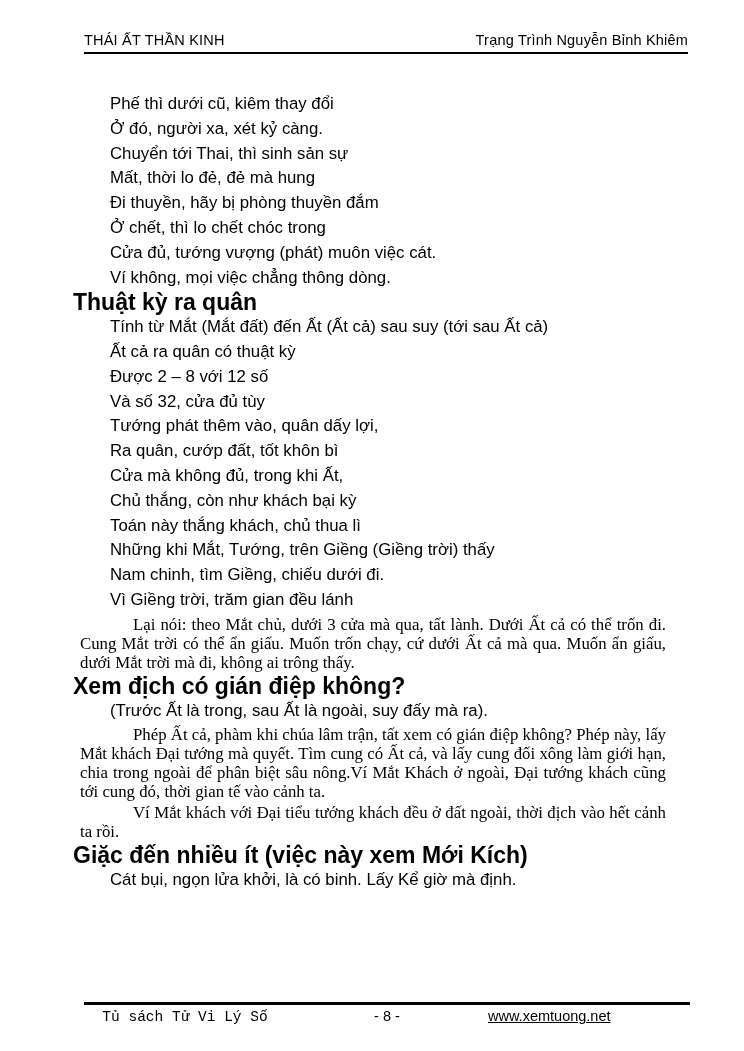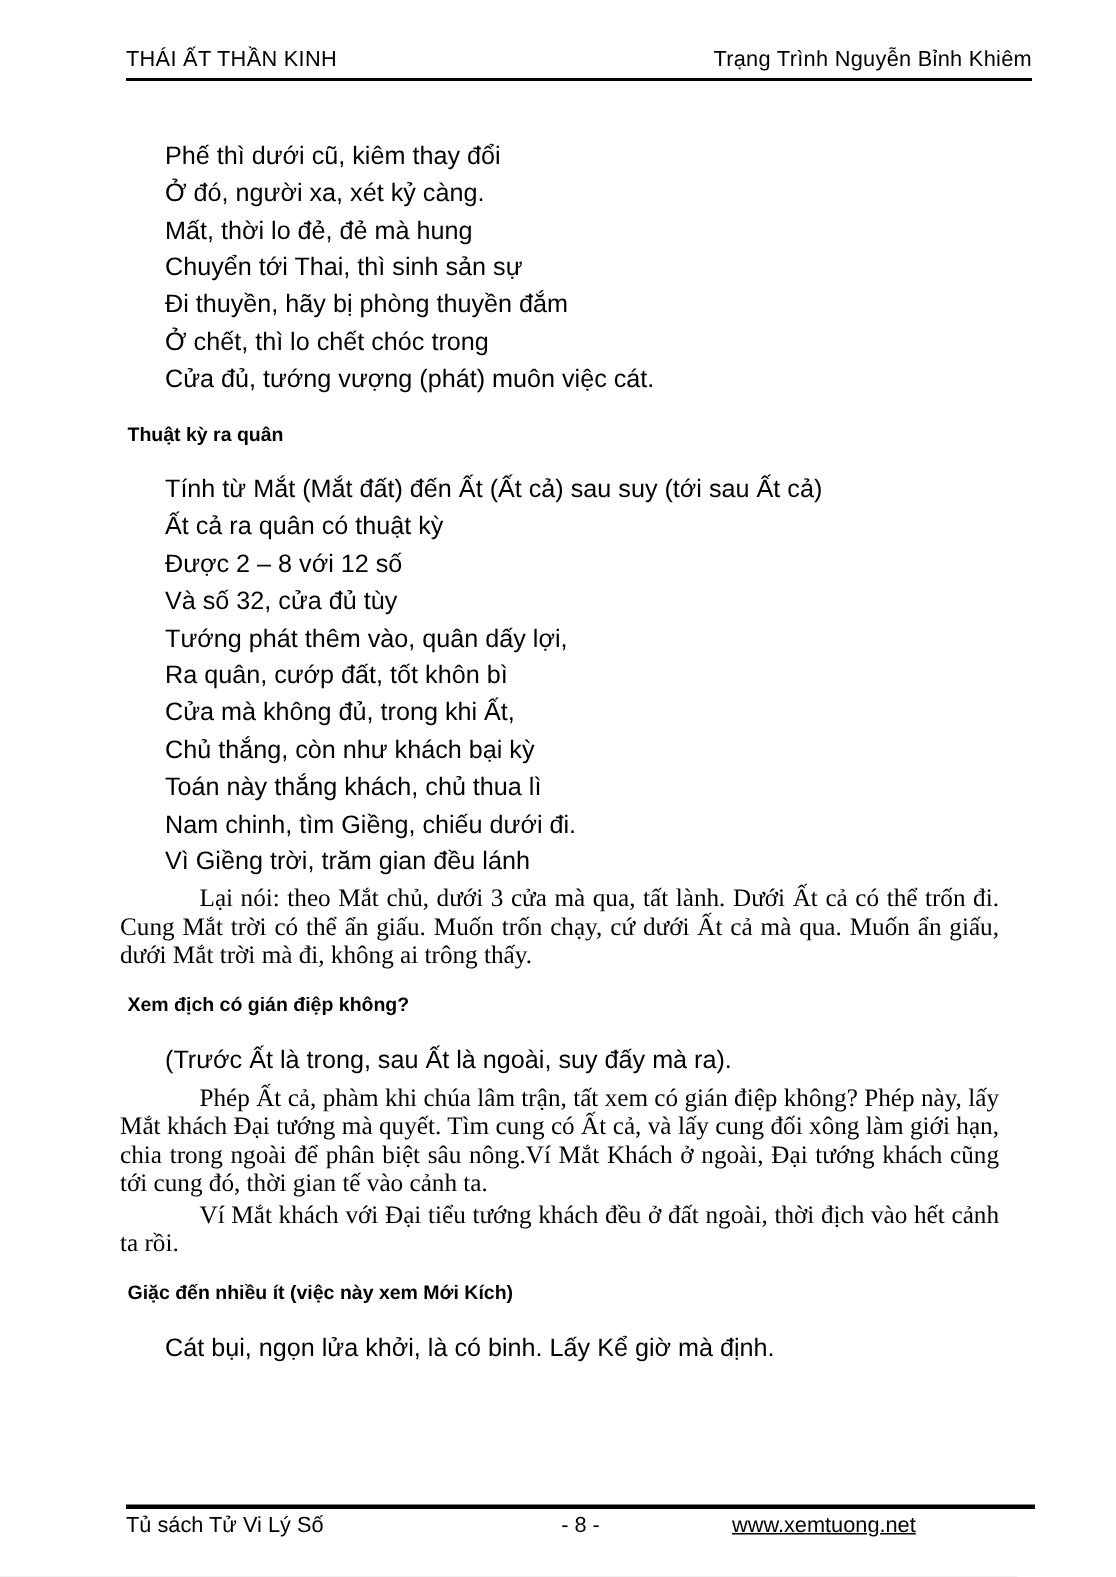--- a/index.html
+++ b/index.html
@@ -31,77 +31,79 @@
     margin: 38px 62px 0 64px;
     font-size: 16.8px;
   }
   .verse-line {
     margin: 0;
     padding-left: 46px;
     line-height: 24.8px;
     white-space: nowrap;
   }
   .heading {
-    margin: 12px;
+    margin: 0;
     padding-left: 9px;
-    font-size: 13px;
+    font-size: 23px;
     font-weight: bold;
     line-height: 24.8px;
   }
   .para {
     margin: 2px 16px;
     line-height: 19px;
     text-align: justify;
     text-indent: 53px;
     font-family: Liberation Serif, serif;
   }
   .footer {
     margin: auto 54px 0 84px;
     border-top: 3px solid #000000;
     padding-top: 3px;
     display: flex;
     align-items: baseline;
     font-size: 14.5px;
   }
-  .footer .left  { flex: 1; text-align: left; }
+  .footer .left  { flex: 1; text-align: center; font-family: Liberation Mono, monospace; }
   .footer .mid   { flex: 1; text-align: center; }
   .footer .right { flex: 1; }
   .footer a {
     color: #000000;
     text-decoration: underline;
   }
 </style>
 </head>
 <body>
 
 <div class="page">
 
   <header class="header">
     <span>THÁI ẤT THẦN KINH</span>
     <span>Trạng Trình Nguyễn Bỉnh Khiêm</span>
   </header>
 
   <main class="body">
       <p class="verse-line">Phế thì dưới cũ, kiêm thay đổi</p>
       <p class="verse-line">Ở đó, người xa, xét kỷ càng.</p>
+      <p class="verse-line">Chuyển tới Thai, thì sinh sản sự</p>
       <p class="verse-line">Mất, thời lo đẻ, đẻ mà hung</p>
-      <p class="verse-line">Chuyển tới Thai, thì sinh sản sự</p>
       <p class="verse-line">Đi thuyền, hãy bị phòng thuyền đắm</p>
       <p class="verse-line">Ở chết, thì lo chết chóc trong</p>
       <p class="verse-line">Cửa đủ, tướng vượng (phát) muôn việc cát.</p>
+      <p class="verse-line">Ví không, mọi việc chẳng thông dòng.</p>
       <h2 class="heading">Thuật kỳ ra quân</h2>
       <p class="verse-line">Tính từ Mắt (Mắt đất) đến Ất (Ất cả) sau suy (tới sau Ất cả)</p>
       <p class="verse-line">Ất cả ra quân có thuật kỳ</p>
       <p class="verse-line">Được 2 – 8 với 12 số</p>
       <p class="verse-line">Và số 32, cửa đủ tùy</p>
       <p class="verse-line">Tướng phát thêm vào, quân dấy lợi,</p>
       <p class="verse-line">Ra quân, cướp đất, tốt khôn bì</p>
       <p class="verse-line">Cửa mà không đủ, trong khi Ất,</p>
       <p class="verse-line">Chủ thắng, còn như khách bại kỳ</p>
       <p class="verse-line">Toán này thắng khách, chủ thua lì</p>
+      <p class="verse-line">Những khi Mắt, Tướng, trên Giềng (Giềng trời) thấy</p>
       <p class="verse-line">Nam chinh, tìm Giềng, chiếu dưới đi.</p>
       <p class="verse-line">Vì Giềng trời, trăm gian đều lánh</p>
       <p class="para">Lại nói: theo Mắt chủ, dưới 3 cửa mà qua, tất lành. Dưới Ất cả có thể trốn đi. Cung Mắt trời có thể ẩn giấu. Muốn trốn chạy, cứ dưới Ất cả mà qua. Muốn ẩn giấu, dưới Mắt trời mà đi, không ai trông thấy.</p>
       <h2 class="heading">Xem địch có gián điệp không?</h2>
       <p class="verse-line">(Trước Ất là trong, sau Ất là ngoài, suy đấy mà ra).</p>
       <p class="para">Phép Ất cả, phàm khi chúa lâm trận, tất xem có gián điệp không? Phép này, lấy Mắt khách Đại tướng mà quyết. Tìm cung có Ất cả, và lấy cung đối xông làm giới hạn, chia trong ngoài để phân biệt sâu nông.Ví Mắt Khách ở ngoài, Đại tướng khách cũng tới cung đó, thời gian tế vào cảnh ta.</p>
       <p class="para">Ví Mắt khách với Đại tiểu tướng khách đều ở đất ngoài, thời địch vào hết cảnh ta rồi.</p>
       <h2 class="heading">Giặc đến nhiều ít (việc này xem Mới Kích)</h2>
       <p class="verse-line">Cát bụi, ngọn lửa khởi, là có binh. Lấy Kể giờ mà định.</p>
     </main>

